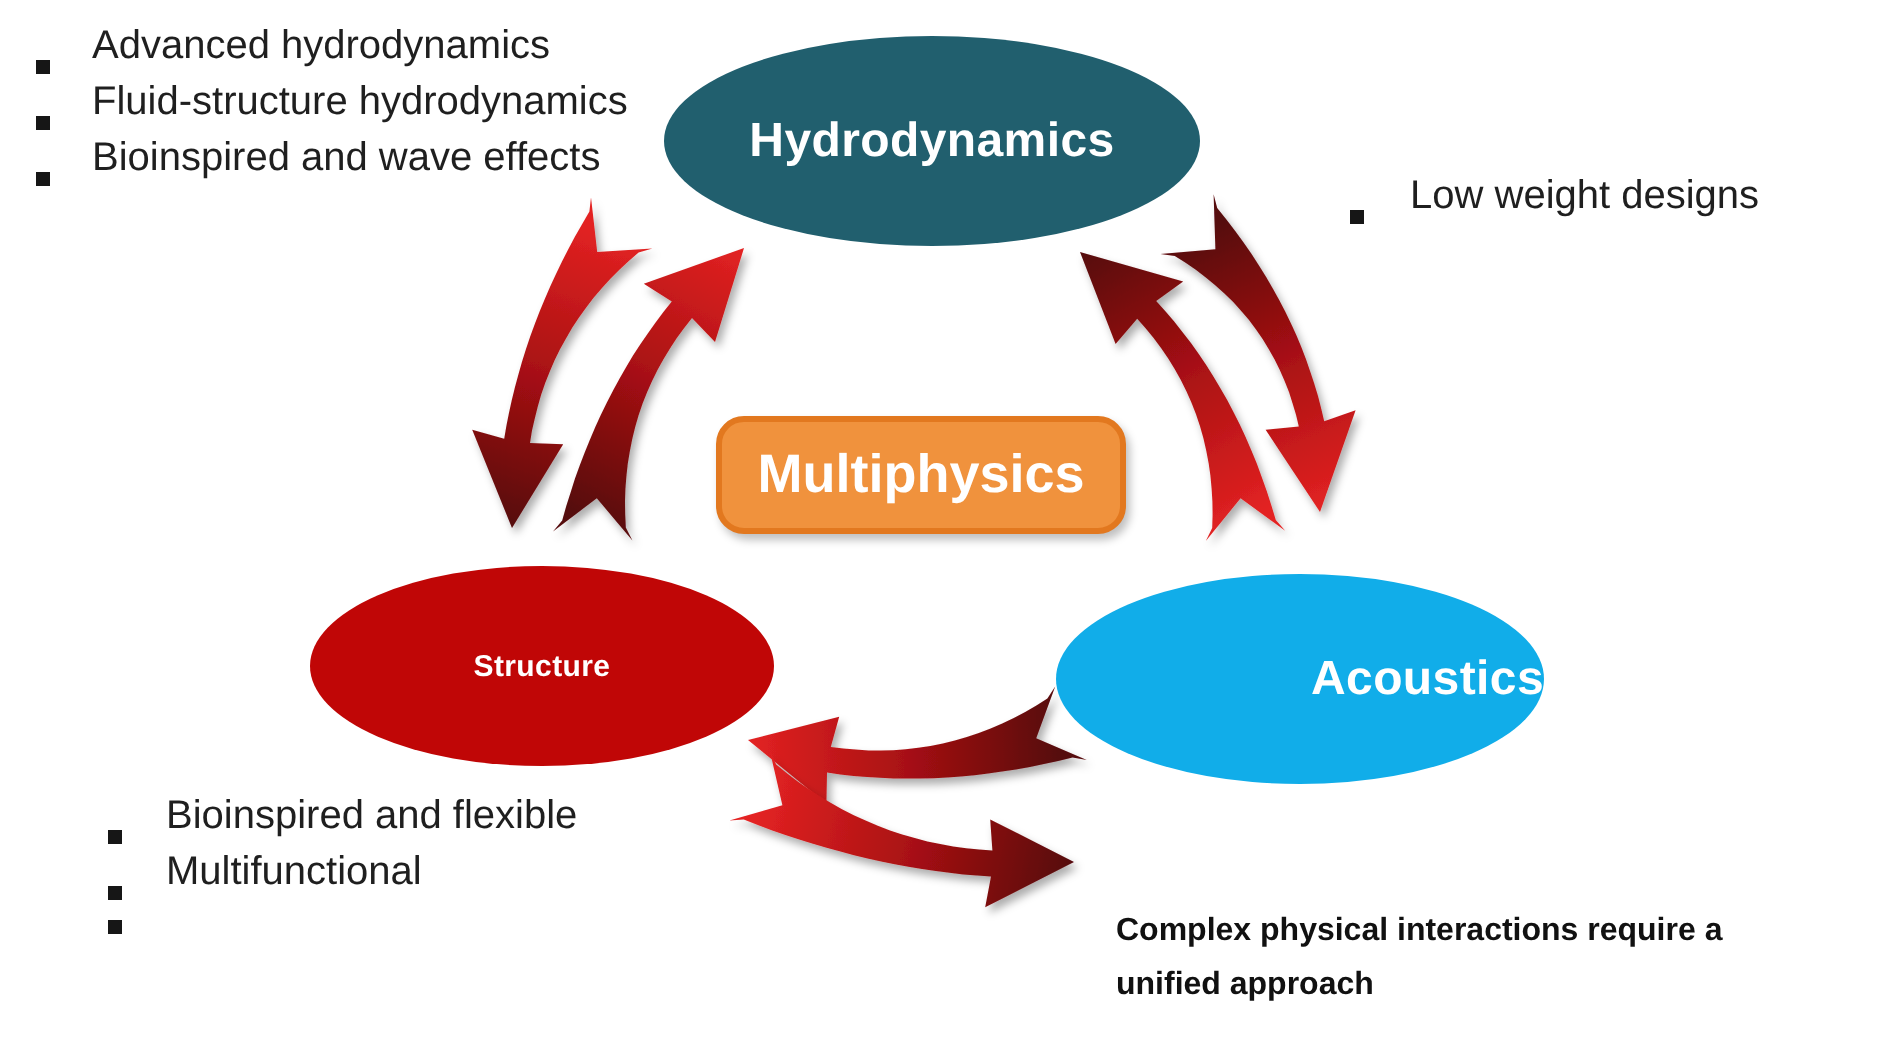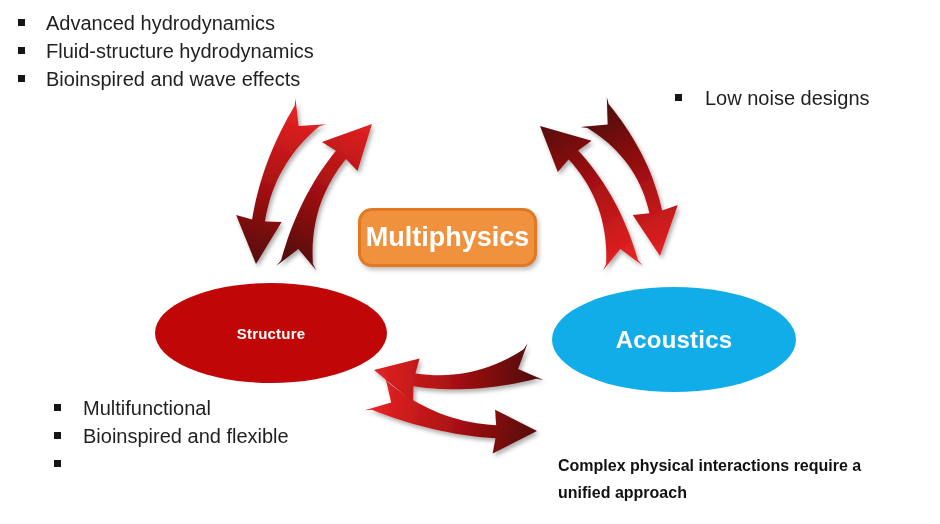--- a/index.html
+++ b/index.html
@@ -9,31 +9,31 @@
     font-family:"Liberation Sans", sans-serif;color:var(--c-text,#1f1f1f);
   }
   #arrow-layer{position:absolute;left:0;top:0;z-index:1;}
   .node{
     position:absolute;z-index:2;border-radius:50%;
     display:flex;align-items:center;justify-content:center;
     color:#fff;font-weight:bold;letter-spacing:0.2px;
   }
   .node-hydro{left:332px;top:18px;width:268px;height:105px;background:var(--c-hydrodynamics);font-size:24px;}
   .node-structure{left:155px;top:283px;width:232px;height:100px;background:var(--c-structure);font-size:15px;}
-  .node-acoustics{left:552px;top:287px;width:244px;height:105px;background:var(--c-acoustics);font-size:24px;}
+  .node-acoustics{left:528px;top:287px;width:244px;height:105px;background:var(--c-acoustics);font-size:24px;justify-content:flex-end;}
   .center-box{
-    position:absolute;z-index:3;left:358px;top:208px;width:179px;height:59px;
+    position:absolute;z-index:3;left:358px;top:208px;width:205px;height:59px;
     box-sizing:border-box;border:3px solid var(--c-center_border);
     background:var(--c-center_fill);border-radius:14px;
     display:flex;align-items:center;justify-content:center;
     color:#fff;font-weight:bold;font-size:27px;
     box-shadow:2px 3px 4px rgba(0,0,0,0.25);
   }
   .list{position:absolute;z-index:2;font-size:20px;line-height:28px;}
-  .li{display:flex;align-items:flex-start;}
+  .li{display:flex;align-items:flex-end;}
   .bullet{flex:none;width:7px;height:7px;background:#161616;margin:10px 21px 0 0;}
   .list-topleft{left:18px;top:9px;width:330px;}
   .list-right{left:675px;top:84px;width:224px;}
   .list-right .bullet{margin-right:23px;}
   .list-bottomleft{left:54px;top:394px;width:320px;}
   .list-bottomleft .bullet{margin-right:22px;}
   .caption{
     position:absolute;z-index:2;left:558px;top:452px;width:332px;
     font-size:16px;line-height:27px;font-weight:bold;color:#111;
   }
@@ -95,48 +95,51 @@
     <div class="li">
       <span class="bullet"></span>
       <span>Fluid-structure hydrodynamics</span>
     </div>
     <div class="li">
       <span class="bullet"></span>
       <span>Bioinspired and wave effects</span>
     </div>
   </div>
 
+  <div class="node node-hydro">
+    <span>Hydrodynamics</span>
+  </div>
 
   <div class="list list-right">
     <div class="li">
       <span class="bullet"></span>
-      <span>Low noise designs</span>
+      <span>Low weight designs</span>
     </div>
   </div>
 
   <div class="center-box">
     <span>Multiphysics</span>
   </div>
 
   <div class="node node-structure">
     <span>Structure</span>
   </div>
 
   <div class="node node-acoustics">
     <span>Acoustics</span>
   </div>
 
   <div class="list list-bottomleft">
     <div class="li">
       <span class="bullet"></span>
-      <span>Multifunctional</span>
+      <span>Bioinspired and flexible</span>
     </div>
     <div class="li">
       <span class="bullet"></span>
-      <span>Bioinspired and flexible</span>
+      <span>Multifunctional</span>
     </div>
     <div class="li">
       <span class="bullet"></span>
     </div>
   </div>
 
   <div class="caption">Complex physical interactions require a unified approach</div>
 
 </div>
 

